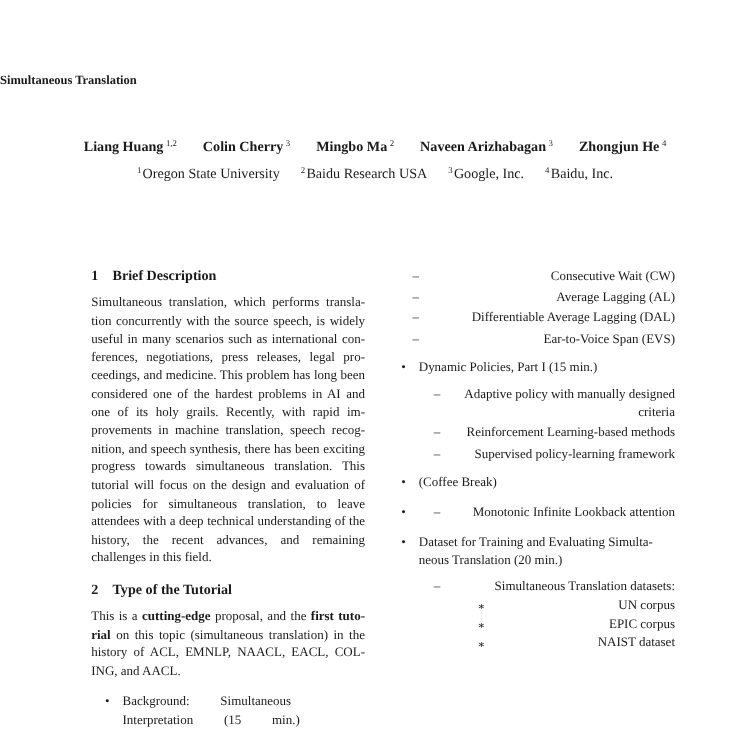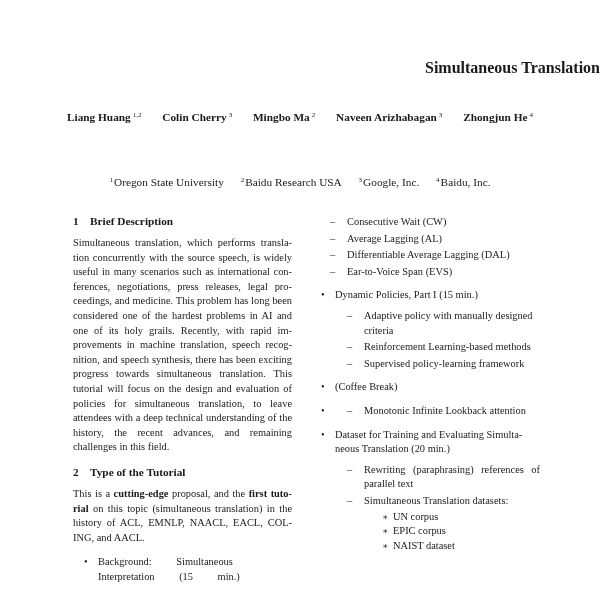--- a/index.html
+++ b/index.html
@@ -2,32 +2,32 @@
 <html><head>
   <meta charset="utf-8">
   <style>
     html, body { margin: 0; padding: 0; background: #ffffff; }
     body {
       width: 600px; height: 600px; overflow: hidden; position: relative;
       font-family: "Liberation Serif", "DejaVu Serif", serif;
       color: #1a1a1a;
     }
     .title {
-      position: absolute; top: 59px; left: 0; width: 600px; text-align: right;
-      font-weight: bold; font-size: 16px;
+      position: absolute; top: 59px; left: 0; width: 600px; text-align: left;
+      font-weight: bold; font-size: 10px;
     }
     .authors {
       position: absolute; top: 111px; left: 0; width: 600px; text-align: center;
       font-weight: bold; font-size: 11.3px; white-space: nowrap;
     }
     .authors .author { margin: 0 9px; }
     .authors sup, .affils sup { font-weight: normal; font-size: 7px; vertical-align: 4px; margin-left: 2px; }
     .affils {
       position: absolute; top: 132px; left: 0; width: 600px; text-align: center;
-      font-size: 11.3px; white-space: nowrap; margin-top: 44px;
+      font-size: 11.3px; white-space: nowrap;
     }
     .affils .affil { margin: 0 7px; }
     .affils sup { margin-left: 0; margin-right: 1px; }
 
     .col {
       position: absolute; top: 214px; font-size: 10.4px; line-height: 14.6px;
     }
     .col-left { left: 73px; width: 219px; }
     .col-right { left: 318px; width: 222px; }
 
@@ -36,21 +36,21 @@
     }
     h2 .num { display: inline-block; width: 17px; }
     p { margin: 0 0 10px 0; text-align: justify; hyphens: manual; }
     p b { font-weight: bold; }
 
     ul { margin: 0; padding: 0; list-style: none; }
     .bullet { position: relative; padding-left: 14px; margin: 0 0 9px 11px; }
     .bullet::before { content: "\2022"; position: absolute; left: 0; top: 0; }
     .col-right .bullet { margin-left: 3px; }
     .dash-list { margin: 6px 0 0 0; }
-    .dash { position: relative; padding-left: 17px; margin: 0 0 2px 12px; }
+    .dash { position: relative; padding-left: 17px; margin: 0 0 2px 12px; text-align: right; }
     .dash::before { content: "\2013"; position: absolute; left: 0; top: 0; }
     .star-list { margin: 1px 0 0 0; }
     .star { position: relative; padding-left: 11px; margin: 0 0 0 18px; }
     .star::before { content: "\2217"; position: absolute; left: 0; top: 0; font-size: 9px; }
   </style>
 </head>
 <body>
 
 <div class="title">Simultaneous Translation</div>
 
@@ -103,21 +103,20 @@
       <span>(Coffee Break)</span>
     </li>
     <li class="bullet">
       <ul class="dash-list">
         <li class="dash">Monotonic Infinite Lookback attention</li>
       </ul>
     </li>
     <li class="bullet">
       <span>Dataset for Training and Evaluating Simulta­neous Translation (20 min.)</span>
       <ul class="dash-list">
-        <li class="dash" style="text-align:justify;">Rewriting (paraphrasing) references of parallel text</li>
         <li class="dash">
           <span>Simultaneous Translation datasets:</span>
           <ul class="star-list">
             <li class="star">UN corpus</li>
             <li class="star">EPIC corpus</li>
             <li class="star">NAIST dataset</li>
           </ul>
         </li>
       </ul>
     </li>

